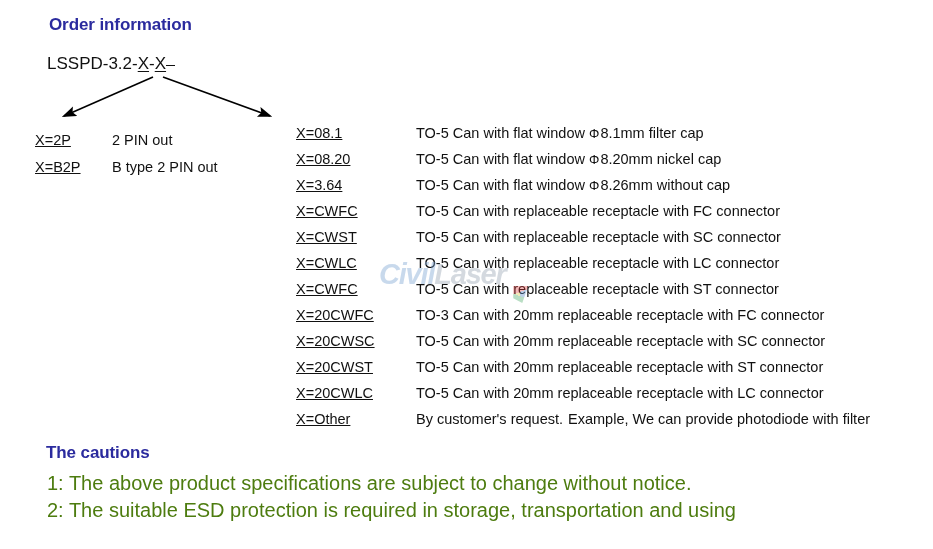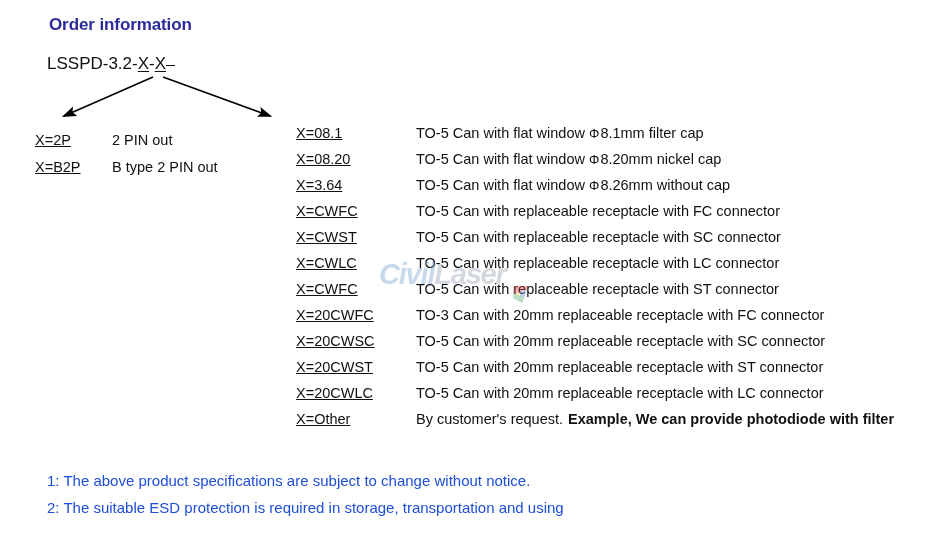--- a/index.html
+++ b/index.html
@@ -82,39 +82,39 @@
   .opt-desc {
     position: absolute;
     white-space: nowrap;
   }
   .phi {
     font-size: 13px;
     vertical-align: 0.5px;
     margin-right: 1px;
   }
   .bold {
-    font-weight: bold;
+    font-weight: normal;
     text-align: right;
   }
 
   
   #left-options .opt-code { left: 33px; }
   #left-options .opt-desc { left: 110px; }
 
   
   #right-options .opt-code { left: 294px; }
   #right-options .opt-desc { left: 414px; }
 
   
   .caution-line {
     position: absolute;
     left: 45px;
-    font-size: 15px;
-    white-space: nowrap;
-    color: #1d4ed8;
+    font-size: 20px;
+    white-space: nowrap;
+    color: #4d7c0f;
   }
 
   
   #watermark {
     position: absolute;
     left: 377px;
     top: 258px;
     font-size: 29px;
     font-weight: bold;
     font-style: italic;
@@ -238,18 +238,19 @@
       <span class="opt-code">X=Other</span>
       <span class="opt-desc"><span>By customer's request. </span><span class="phi"></span><span></span><span class="bold">Example, We can provide photodiode with filter</span></span>
     </div>
 
   </div>
 
   <div id="watermark">
     <span class="wm-civil">Civil</span><span class="wm-dot"><span class="wm-flag"></span></span><span class="wm-laser">Laser</span>
   </div>
 
+  <div class="section-heading" id="cautions-heading">The cautions</div>
 
   <div class="caution-line" style="top:472px">1: The above product specifications are subject to change without notice.</div>
 
   <div class="caution-line" style="top:499px">2: The suitable ESD protection is required in storage, transportation and using</div>
 
 </div>
 
 </body></html>

